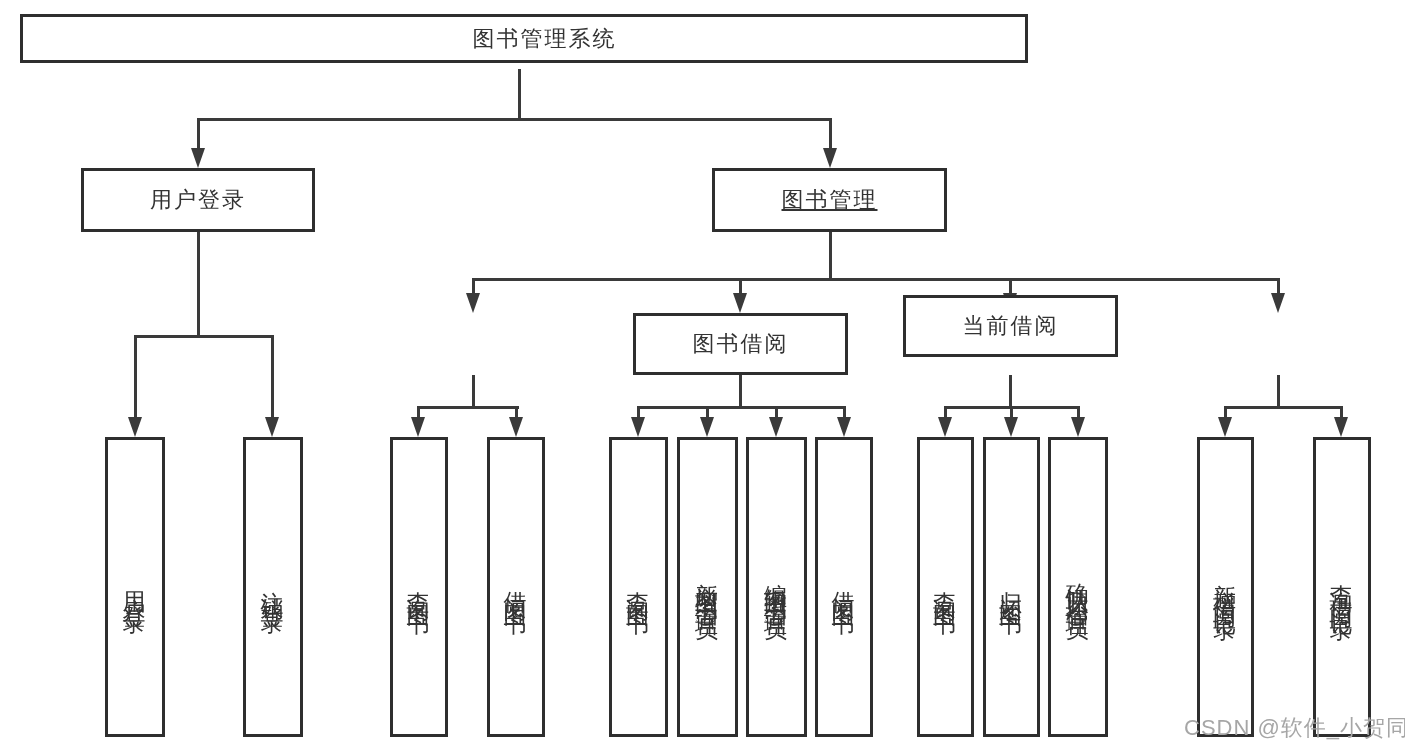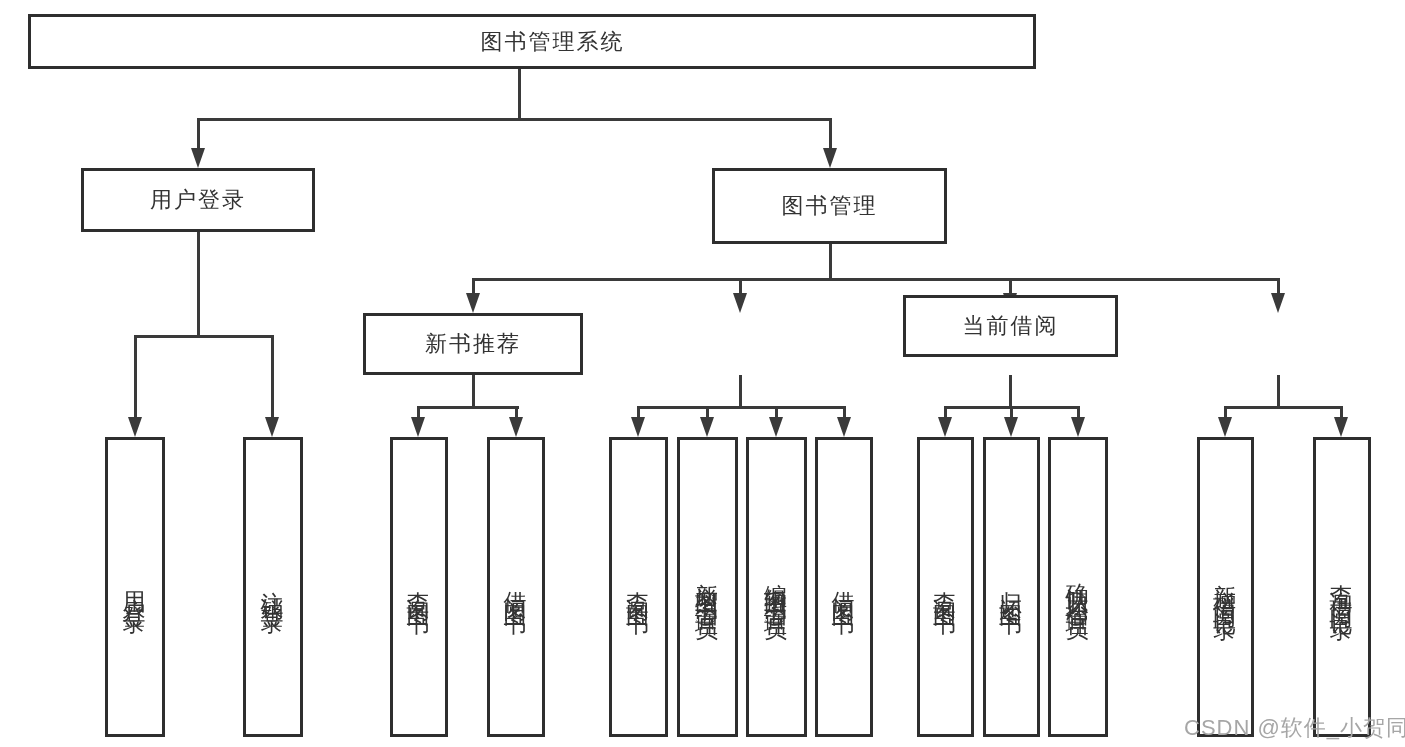--- a/index.html
+++ b/index.html
@@ -18,23 +18,23 @@
     position:absolute;background:#ffffff;border:3px solid #2e2e2e;
     display:flex;align-items:center;justify-content:center;
     font-size:22px;letter-spacing:2px;color:#333333;box-sizing:border-box;
   }
   .leaf{
     position:absolute;top:437px;height:300px;background:#ffffff;border:3px solid #2e2e2e;
     box-sizing:border-box;display:flex;align-items:center;justify-content:center;
     writing-mode:vertical-rl;font-size:23px;letter-spacing:7px;color:#333333;
   }
   .leaf.long{letter-spacing:5px;}
-  #n-root{left:28px;top:14px;width:1008px;height:55px;padding-left:41px;}
+  #n-root{left:20px;top:14px;width:1008px;height:49px;padding-left:41px;}
   #n-l2a{left:81px;top:168px;width:234px;height:64px;}
-  #n-l2b{left:712px;top:168px;width:235px;height:76px;}
+  #n-l2b{left:712px;top:168px;width:235px;height:64px;text-decoration:underline;}
   #n-l3a{left:363px;top:313px;width:220px;height:62px;}
   #n-l3b{left:633px;top:313px;width:215px;height:62px;}
   #n-l3c{left:903px;top:295px;width:215px;height:62px;}
   #n-l3d{left:1172px;top:313px;width:216px;height:62px;}
   #lf1{left:105px;width:60px;}  #lf2{left:243px;width:60px;}
   #lf3{left:390px;width:58px;}  #lf4{left:487px;width:58px;}
   #lf5{left:609px;width:59px;}  #lf6{left:677px;width:61px;}
   #lf7{left:746px;width:61px;}  #lf8{left:815px;width:58px;}
   #lf9{left:917px;width:57px;}  #lf10{left:983px;width:57px;}
   #lf11{left:1048px;width:60px;} #lf12{left:1197px;width:57px;}
@@ -110,22 +110,22 @@
 
   <div class="node" id="n-root">
     <span>图书管理系统</span>
   </div>
   <div class="node" id="n-l2a">
     <span>用户登录</span>
   </div>
   <div class="node" id="n-l2b">
     <span>图书管理</span>
   </div>
-  <div class="node" id="n-l3a">
-    <span>新书推荐</span>
+  <div class="node" id="n-l3b">
+    <span>图书借阅</span>
   </div>
   <div class="node" id="n-l3c">
     <span>当前借阅</span>
   </div>
 
   <div class="leaf" id="lf1">
     <span>用户登录</span>
   </div>
   <div class="leaf" id="lf2">
     <span>注销登录</span>

